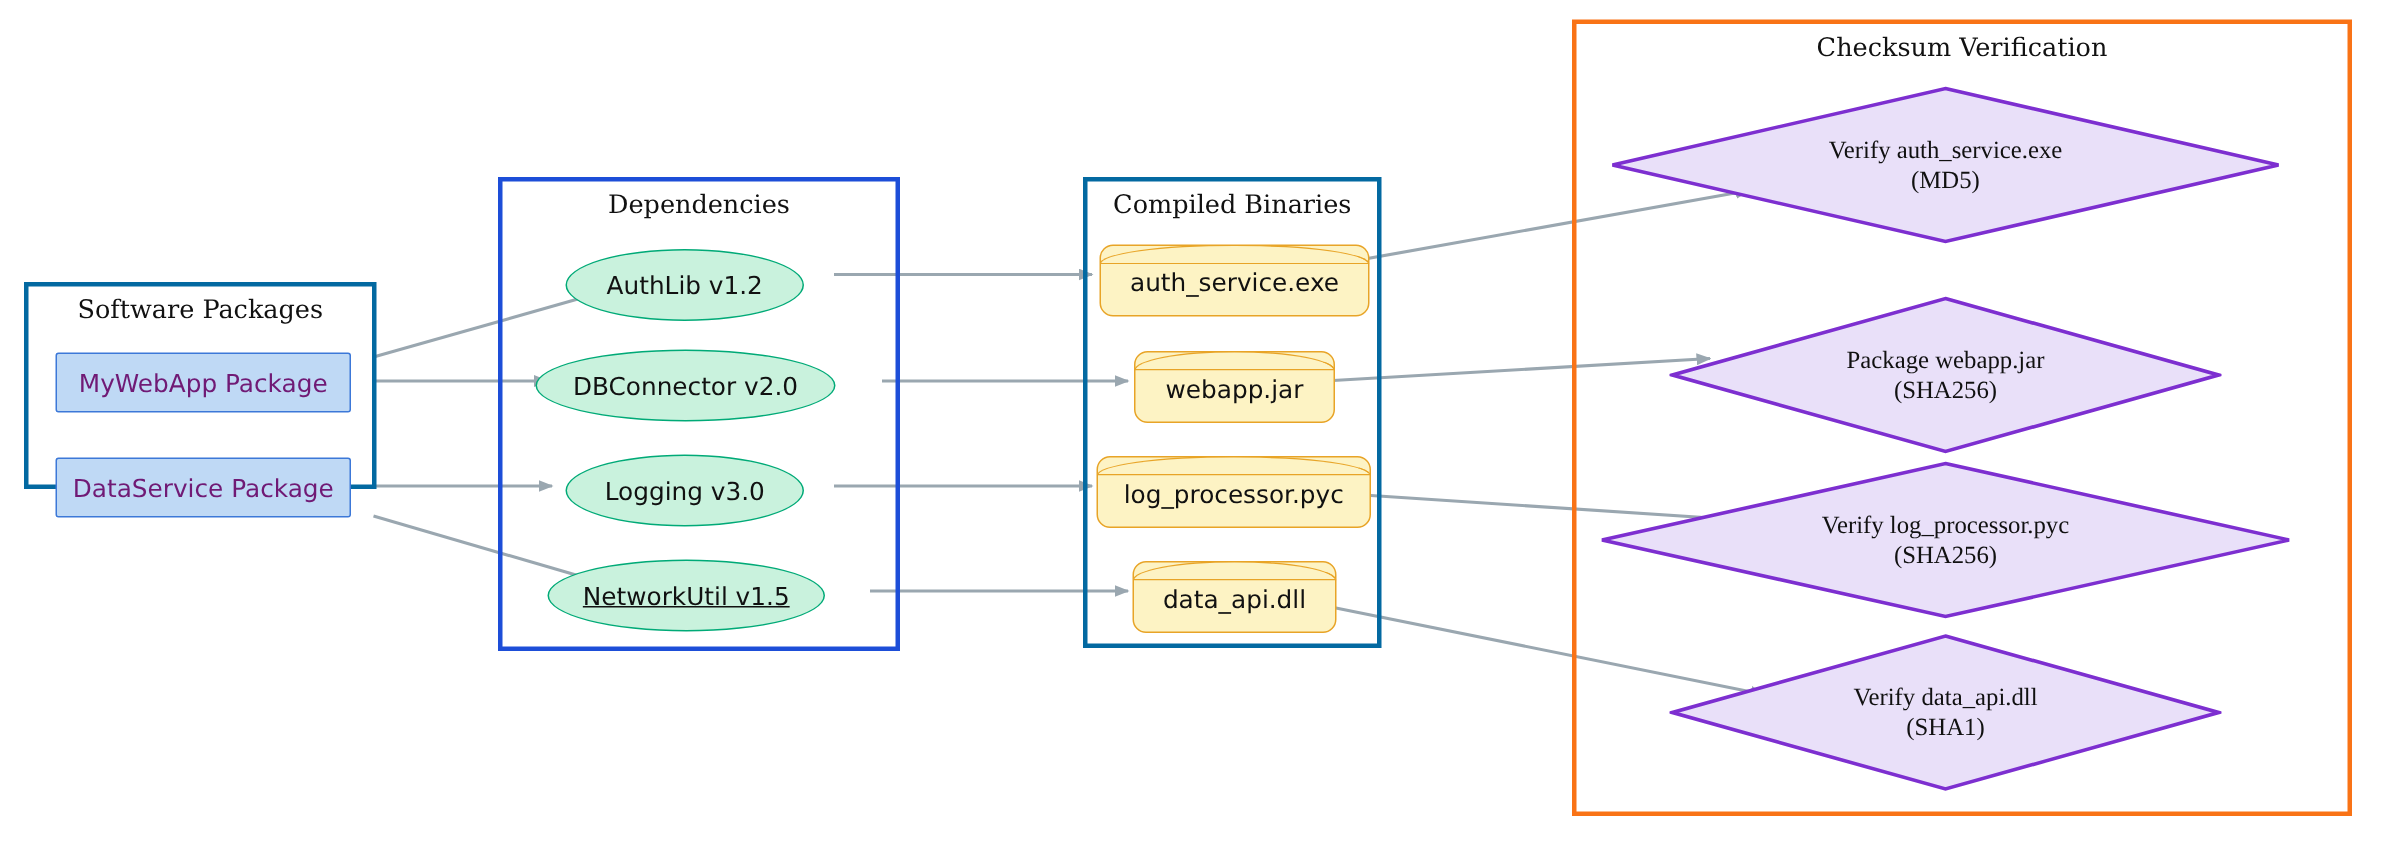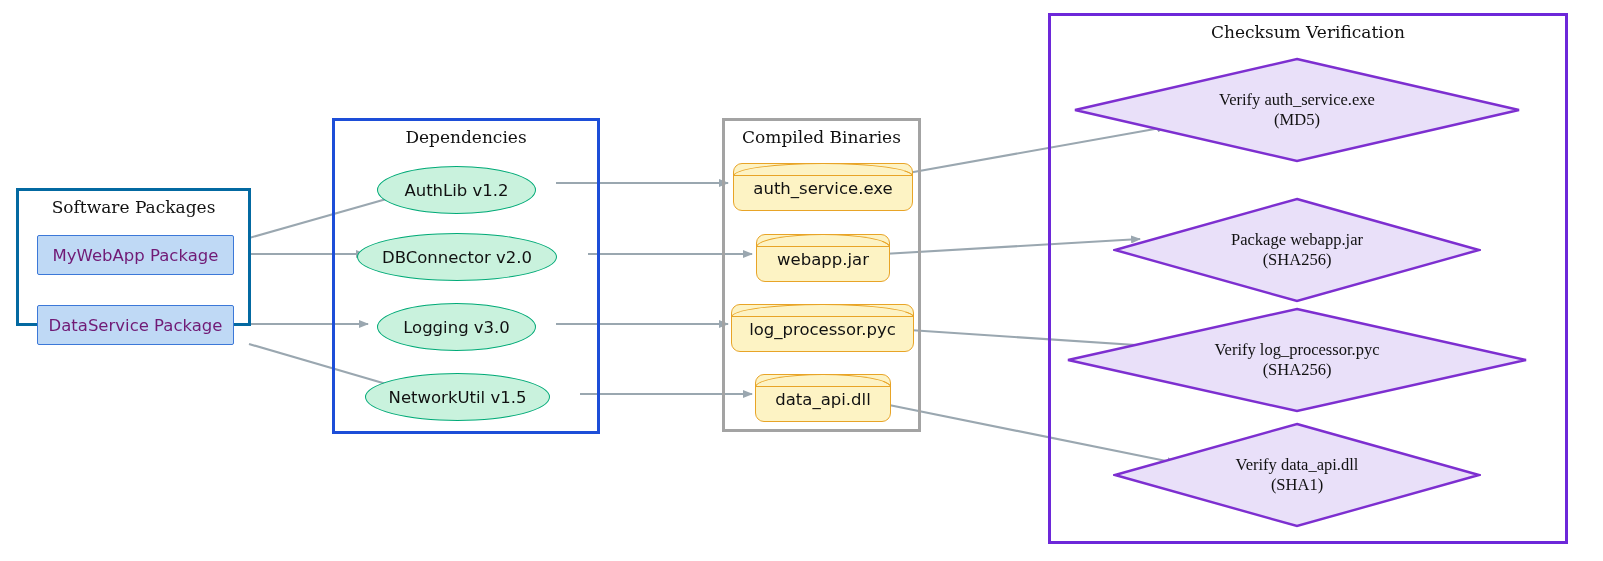--- a/index.html
+++ b/index.html
@@ -85,21 +85,21 @@
     font-size: 16.5px;
     color: #111111;
     white-space: nowrap;
   }
   
   #cluster-binaries {
     left: 722px;
     top: 118px;
     width: 199px;
     height: 314px;
-    border: 3px solid #a3a3a3;
+    border: 3px solid #0369a1;
   }
   .bin-node {
     position: absolute;
     box-sizing: border-box;
     background: #fdf3c4;
     border: 1.7px solid #e8a427;
     border-radius: 9px;
     display: flex;
     align-items: center;
     justify-content: center;
@@ -124,21 +124,21 @@
     position: relative;
     z-index: 2;
     margin-top: 2px;
   }
   
   #cluster-checksum {
     left: 1048px;
     top: 13px;
     width: 520px;
     height: 531px;
-    border: 3px solid #6d28d9;
+    border: 3px solid #f97316;
   }
   .diamond-wrap {
     position: absolute;
   }
   .diamond-shape {
     position: absolute;
     left: 0;
     top: 0;
     width: 100%;
     height: 100%;
@@ -205,21 +205,21 @@
     <div class="cluster-label">Dependencies</div>
     <div class="dep-node" style="left:42px; top:45px; width:159px; height:48px;">
       <span>AuthLib v1.2</span>
     </div>
     <div class="dep-node" style="left:22px; top:112px; width:200px; height:48px;">
       <span>DBConnector v2.0</span>
     </div>
     <div class="dep-node" style="left:42px; top:182px; width:159px; height:48px;">
       <span>Logging v3.0</span>
     </div>
-    <div class="dep-node" style="left:30px; top:252px; width:185px; height:48px;">
+    <div class="dep-node" style="left:30px; top:252px; width:185px; height:48px;text-decoration:underline;">
       <span>NetworkUtil v1.5</span>
     </div>
   </div>
 
   <div class="cluster" id="cluster-binaries">
     <div class="cluster-label">Compiled Binaries</div>
     <div class="bin-node" style="left:8px; top:42px; width:180px; height:48px;">
       <span class="bin-label">auth_service.exe</span>
     </div>
     <div class="bin-node" style="left:31px; top:113px; width:134px; height:48px;">

